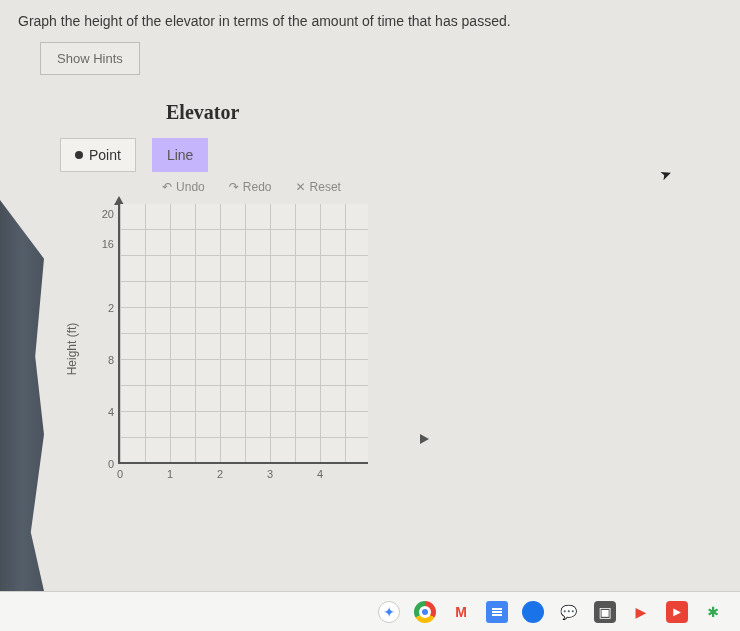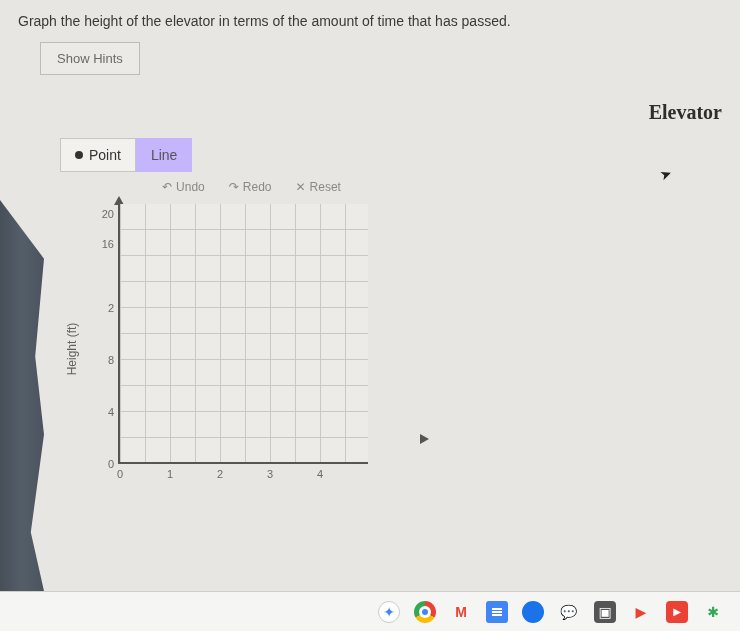--- a/index.html
+++ b/index.html
@@ -33,26 +33,25 @@
     }
     .graph-wrap {
       margin-left: 48px;
     }
     .chart-title {
       font-family: Georgia, "Times New Roman", serif;
       font-weight: bold;
       font-size: 20px;
       color: #2e2e2c;
       margin: 8px 0 14px 100px;
-      text-align: right;
     }
     .toolbar-row {
       display: flex;
       align-items: stretch;
-      gap: 0;
+      gap: 16px;
       margin-left: -6px;
     }
     .tool-btn {
       display: flex;
       align-items: center;
       gap: 6px;
       padding: 8px 14px;
       font-size: 14px;
       color: #555;
       cursor: pointer;

